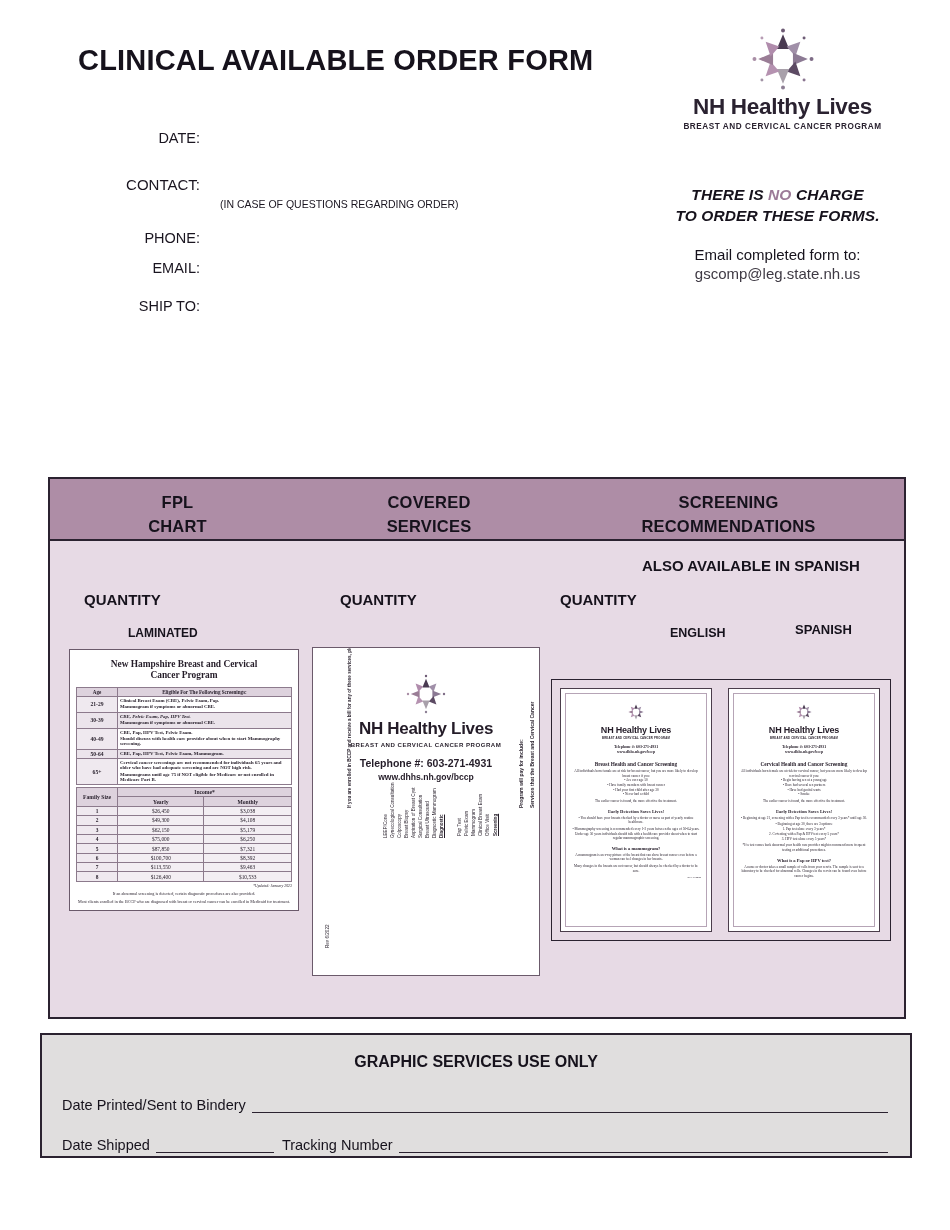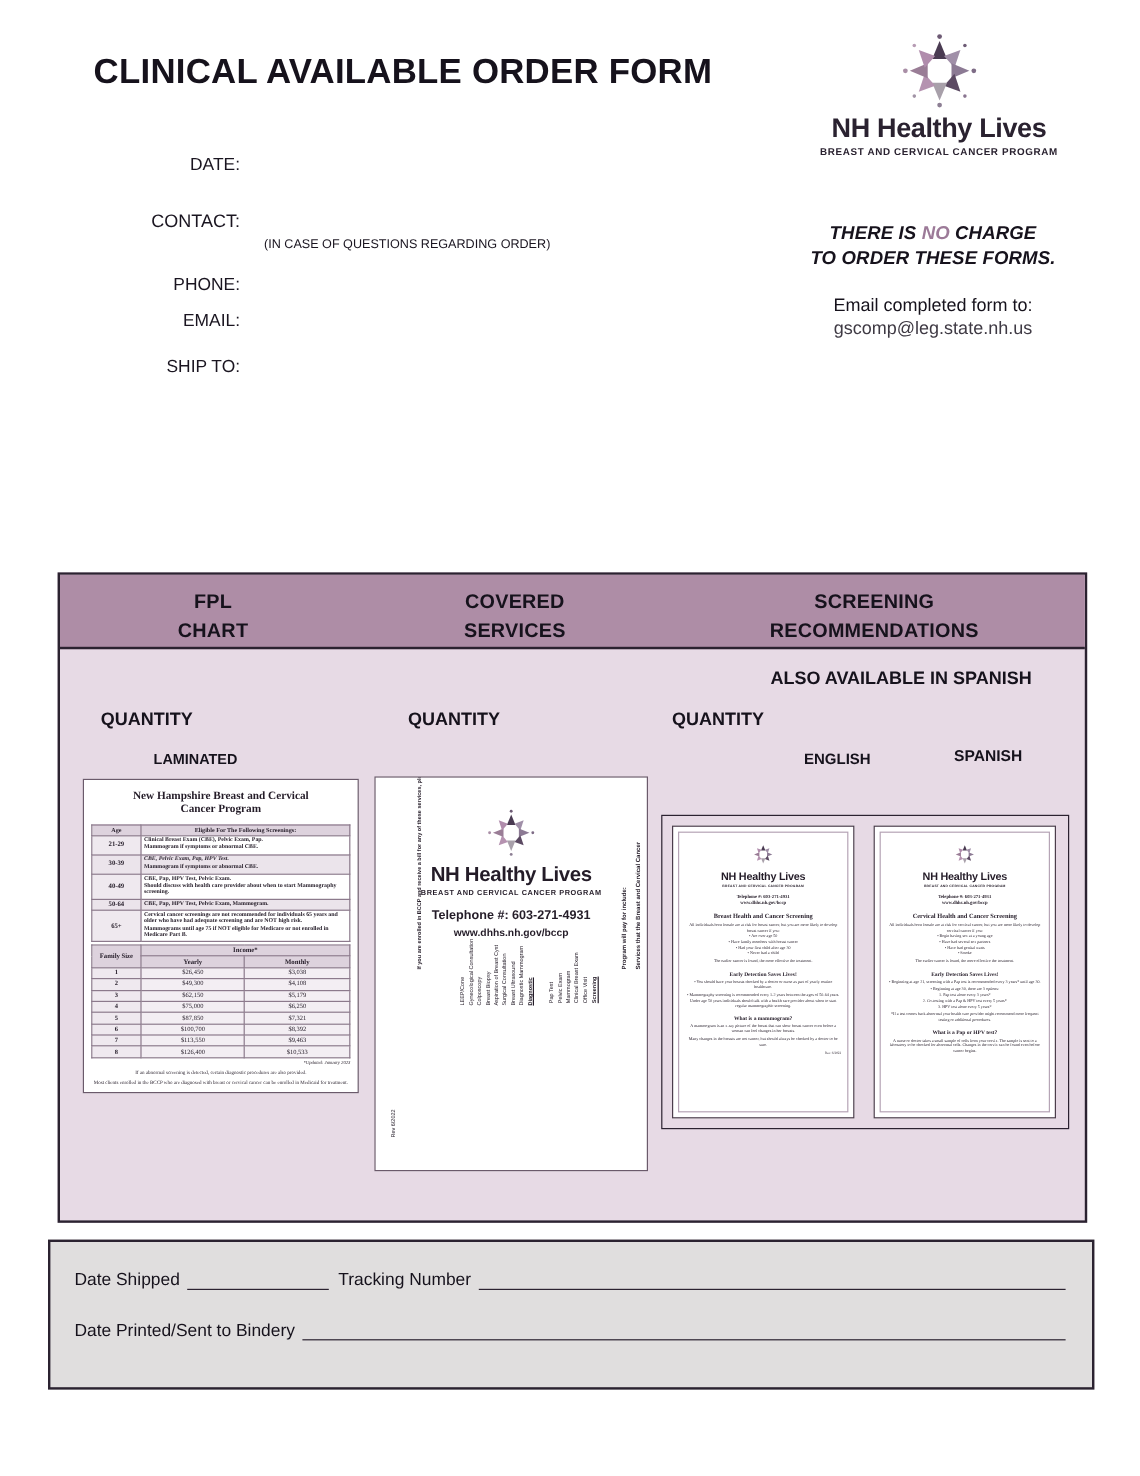--- a/index.html
+++ b/index.html
@@ -465,25 +465,26 @@
           <div class="card-p">*If a test comes back abnormal your health care provider might recommend more frequent testing or additional procedures.</div>
           <div class="card-h2">What is a Pap or HPV test?</div>
           <div class="card-p">A nurse or doctor takes a small sample of cells from your cervix. The sample is sent to a laboratory to be checked for abnormal cells. Changes in the cervix can be found even before cancer begins.</div>
         </div>
       </div>
 
     </div>
   </div>
 
   <div class="gsu">
+    <div class="gsu-title">GRAPHIC SERVICES USE ONLY</div>
+    <div class="gsu-row r1">
+      <span>Date Printed/Sent to Bindery</span>
+      <span class="rule long"></span>
+    </div>
     <div class="gsu-row r2">
       <span>Date Shipped</span>
       <span class="rule short"></span>
       <span>Tracking Number</span>
       <span class="rule long"></span>
     </div>
-    <div class="gsu-row r1">
-      <span>Date Printed/Sent to Bindery</span>
-      <span class="rule long"></span>
-    </div>
   </div>
 
 </div>
 
 </body></html>

